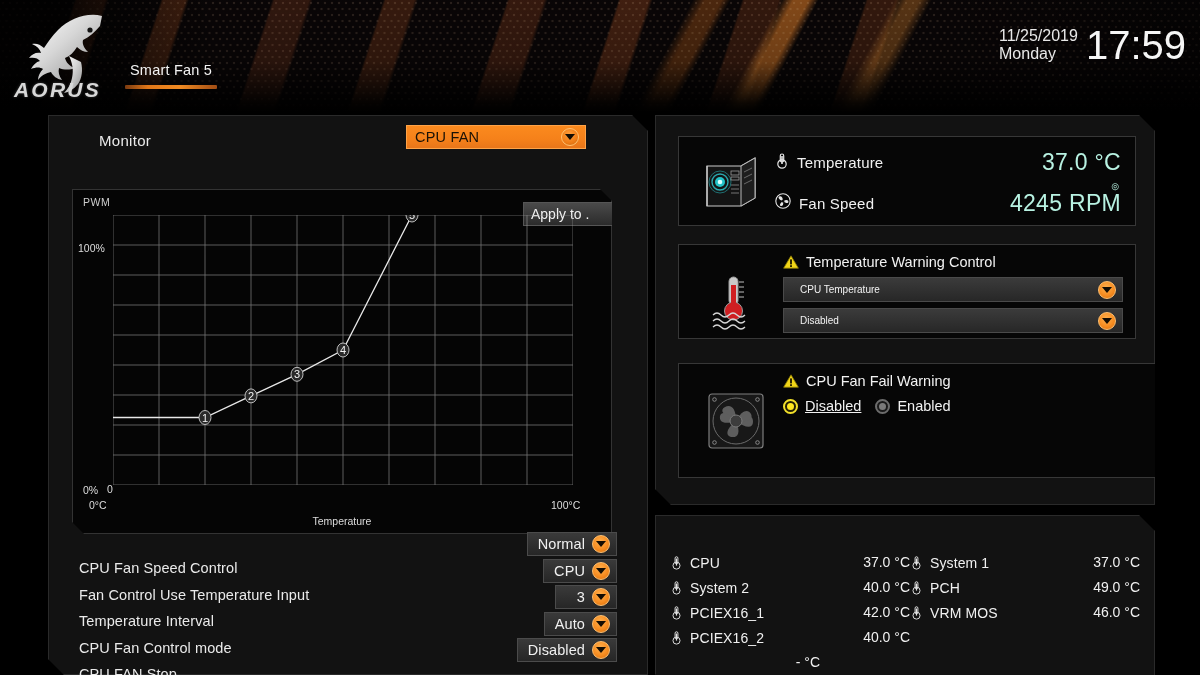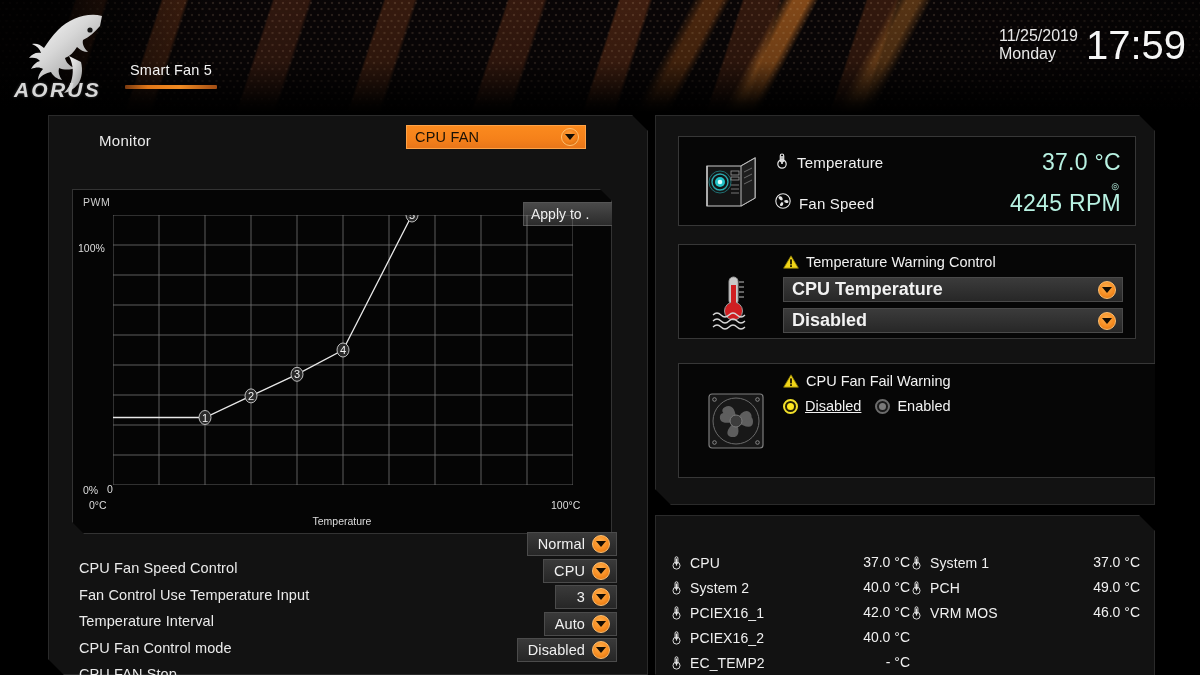--- a/index.html
+++ b/index.html
@@ -199,21 +199,21 @@
     position:absolute; left:104px; top:9px; display:flex; align-items:center; gap:7px;
     font-size:14.5px; color:#f2f2f2;
   }
   .tri-warn { width:16px; height:14px; flex:none; }
   .combo {
     position:absolute; left:104px; height:25px; width:340px;
     background:linear-gradient(to bottom,#3b3b3b,#272727);
     border:1px solid #4a4a4a;
     display:flex; align-items:center; cursor:pointer;
   }
-  .combo .ctext { flex:1; padding-left:8px; font-size:18px; color:#f2f2f2;font-weight:bold; }
+  .combo .ctext { flex:1; padding-left:16px; font-size:10px; color:#f2f2f2; }
   .thermo-icon { position:absolute; left:30px; top:28px; width:52px; height:58px; }
   .fan-icon { position:absolute; left:28px; top:28px; width:58px; height:58px; }
   .radio-row {
     position:absolute; left:104px; top:34px; display:flex; align-items:center; gap:10px;
   }
   .radio {
     display:flex; align-items:center; gap:7px; cursor:pointer;
   }
   .rdot {
     width:15px; height:15px; border-radius:50%;
@@ -600,26 +600,17 @@
     <svg width="13" height="15" viewBox="0 0 14 17">
       <circle cx="7" cy="12" r="4" fill="none" stroke="#e2e2e2" stroke-width="1.1"></circle>
       <rect x="5.4" y="2" width="3.2" height="8" rx="1.6" fill="none" stroke="#e2e2e2" stroke-width="1.1"></rect>
       <rect x="6.3" y="4" width="1.4" height="8" fill="#e2e2e2"></rect>
     </svg></span>
         <span>PCIEX16_2</span>
       </div>
       <div class="tcell-val">40.0 °C</div>
       <div class="tcell-name"></div>
       <div class="tcell-val"></div>
-      <div class="tcell-name">
-        <span class="thermo-sm">
-    <svg width="13" height="15" viewBox="0 0 14 17">
-      <circle cx="7" cy="12" r="4" fill="none" stroke="#e2e2e2" stroke-width="1.1"></circle>
-      <rect x="5.4" y="2" width="3.2" height="8" rx="1.6" fill="none" stroke="#e2e2e2" stroke-width="1.1"></rect>
-      <rect x="6.3" y="4" width="1.4" height="8" fill="#e2e2e2"></rect>
-    </svg></span>
-        <span>EC_TEMP2</span>
-      </div>
       <div class="tcell-val">- °C</div>
       <div class="tcell-name"></div>
       <div class="tcell-val"></div>
     </div>
 </div>
 
 </body></html>

